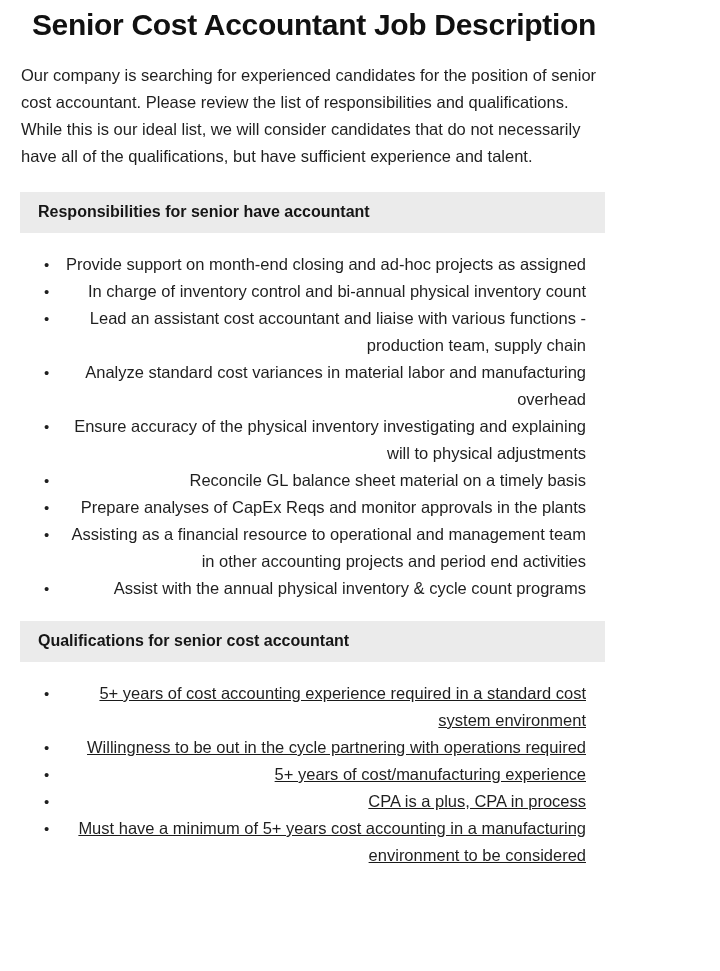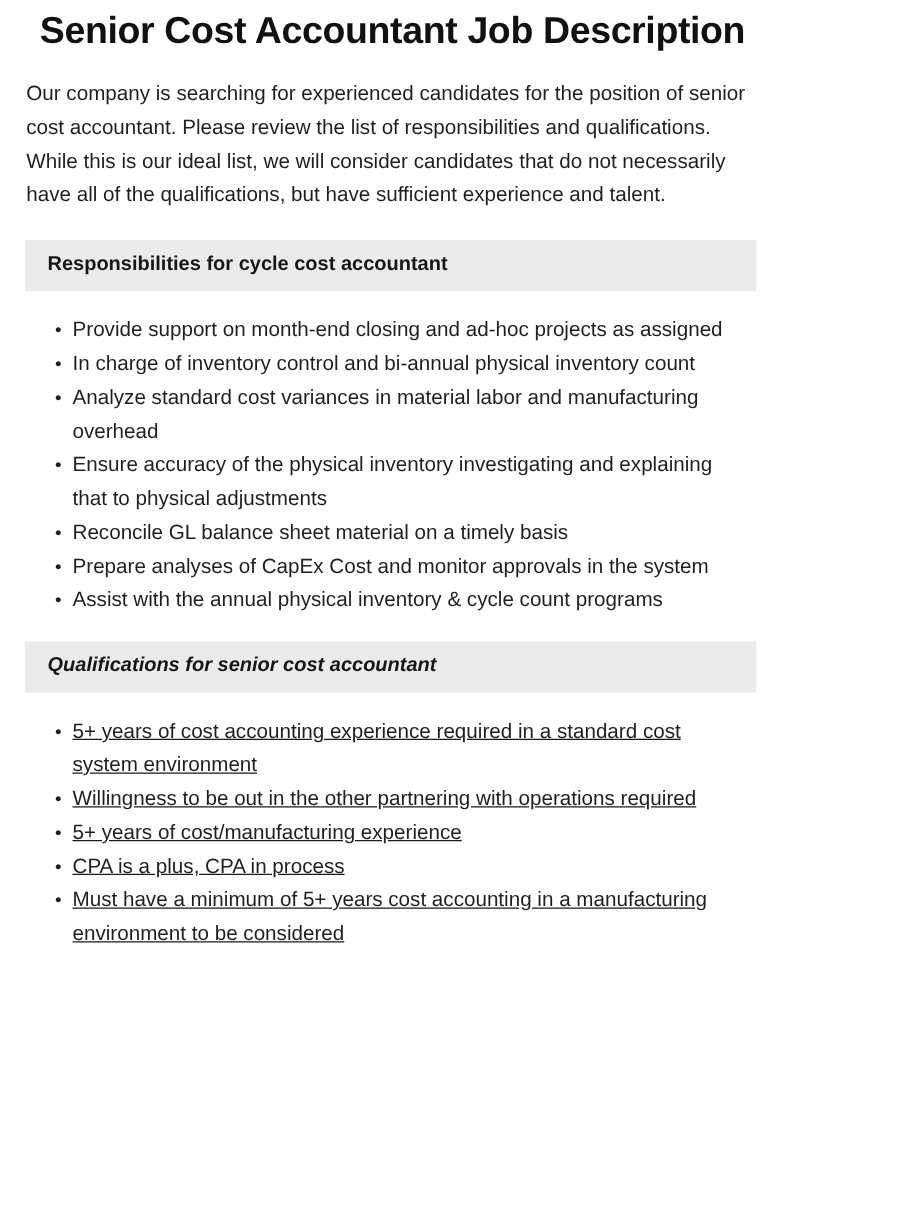--- a/index.html
+++ b/index.html
@@ -42,40 +42,39 @@
     background: #ebebeb;
     margin: 22px 23px 0 20px;
     padding: 10px 0 11px 18px;
     font-size: 16px;
     font-weight: bold;
     color: #161616;
     line-height: 20px;
   }
   .section-header.second {
     margin-top: 19px;
-    font-style: italic;
   }
   ul.bullets {
     list-style: none;
     margin: 0;
     padding: 0;
   }
   ul.bullets {
     margin-top: 18px;
     margin-bottom: 0;
   }
   ul.bullets li {
     position: relative;
     font-size: 16.5px;
     line-height: 27px;
     color: #1f1f1f;
     padding-left: 58px;
     padding-right: 42px;
     margin: 0 0 0 0;
-    text-align: left;
+    text-align: right;
   }
   ul.bullets li::before {
     content: "\2022";
     position: absolute;
     left: 44px;
     top: 0;
     font-size: 15px;
     line-height: 27px;
     color: #1f1f1f;
   }
@@ -84,35 +83,37 @@
 </style>
 </head>
 <body>
 
 <div class="page">
 
   <h1 class="doc-title">Senior Cost Accountant Job Description</h1>
 
   <p class="intro">Our company is searching for experienced candidates for the position of senior cost accountant. Please review the list of responsibilities and qualifications. While this is our ideal list, we will consider candidates that do not necessarily have all of the qualifications, but have sufficient experience and talent.</p>
 
-  <div class="section-header">Responsibilities for cycle cost accountant</div>
+  <div class="section-header">Responsibilities for senior have accountant</div>
 
   <ul class="bullets responsibilities-list">
     <li>Provide support on month-end closing and ad-hoc projects as assigned</li>
     <li>In charge of inventory control and bi-annual physical inventory count</li>
+    <li>Lead an assistant cost accountant and liaise with various functions - production team, supply chain</li>
     <li>Analyze standard cost variances in material labor and manufacturing overhead</li>
-    <li>Ensure accuracy of the physical inventory investigating and explaining that to physical adjustments</li>
+    <li>Ensure accuracy of the physical inventory investigating and explaining will to physical adjustments</li>
     <li>Reconcile GL balance sheet material on a timely basis</li>
-    <li>Prepare analyses of CapEx Cost and monitor approvals in the system</li>
+    <li>Prepare analyses of CapEx Reqs and monitor approvals in the plants</li>
+    <li>Assisting as a financial resource to operational and management team in other accounting projects and period end activities</li>
     <li>Assist with the annual physical inventory &amp; cycle count programs</li>
   </ul>
 
   <div class="section-header second">Qualifications for senior cost accountant</div>
 
   <ul class="bullets qualifications-list">
     <li>5+ years of cost accounting experience required in a standard cost system environment</li>
-    <li>Willingness to be out in the other partnering with operations required</li>
+    <li>Willingness to be out in the cycle partnering with operations required</li>
     <li>5+ years of cost/manufacturing experience</li>
     <li>CPA is a plus, CPA in process</li>
     <li>Must have a minimum of 5+ years cost accounting in a manufacturing environment to be considered</li>
   </ul>
 
 </div>
 
 </body></html>

